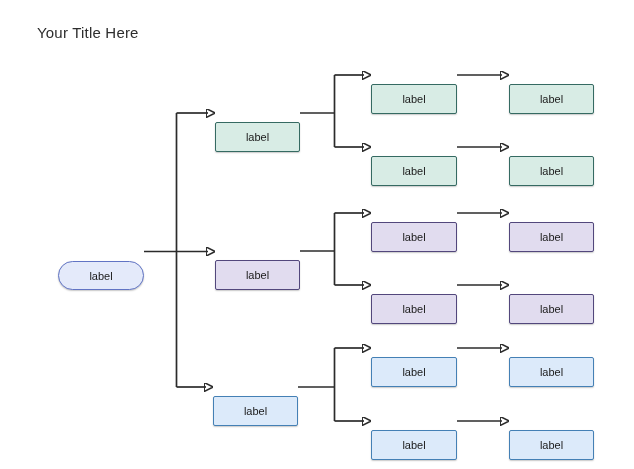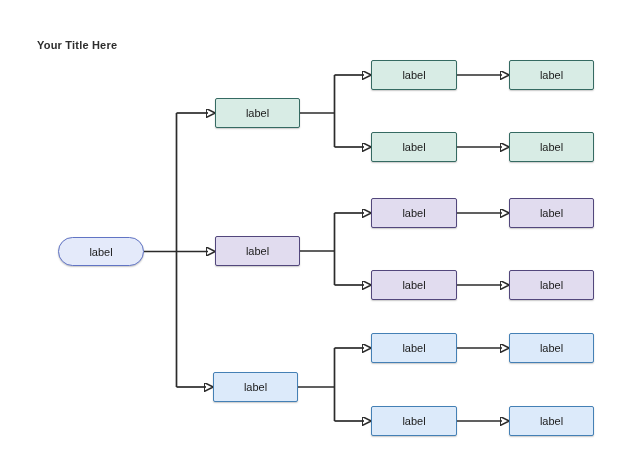--- a/index.html
+++ b/index.html
@@ -10,23 +10,23 @@
   .canvas {
     position: relative;
     width: 634px;
     height: 469px;
     background: var(--canvas-bg, #ffffff);
     overflow: hidden;
   }
   .diagram-title {
     position: absolute;
     left: 37px;
-    top: 39px;
-    font-size: 11px;
-    font-weight: bold;
+    top: 24px;
+    font-size: 15px;
+    font-weight: normal;
     letter-spacing: 0.2px;
     color: var(--title-text, #2d2d2d);
   }
   .connector-layer {
     position: absolute;
     left: 0; top: 0;
     width: 634px;
     height: 469px;
   }
   .connector-layer path, .connector-layer line {
@@ -38,20 +38,21 @@
   .node {
     position: absolute;
     box-sizing: border-box;
     display: flex;
     align-items: center;
     justify-content: center;
     font-size: 11px;
     color: var(--node-text, #1a1a1a);
     border-radius: 2px;
     box-shadow: 0 1px 1.5px rgba(0,0,0,0.22);
+    margin-top: 24px;
   }
   .node.green  { background: var(--green-fill, #d8ece5);  border: 1.6px solid var(--green-border, #356a62); }
   .node.purple { background: var(--purple-fill, #e1dcef); border: 1.6px solid var(--purple-border, #52477c); }
   .node.blue   { background: var(--blue-fill, #dceafa);   border: 1.6px solid var(--blue-border, #4480b5); }
   .node.root-pill {
     background: var(--root-fill, #e4eafa);
     border: 1.6px solid var(--root-border, #6174c4);
     border-radius: 15px;
   }
 </style>

